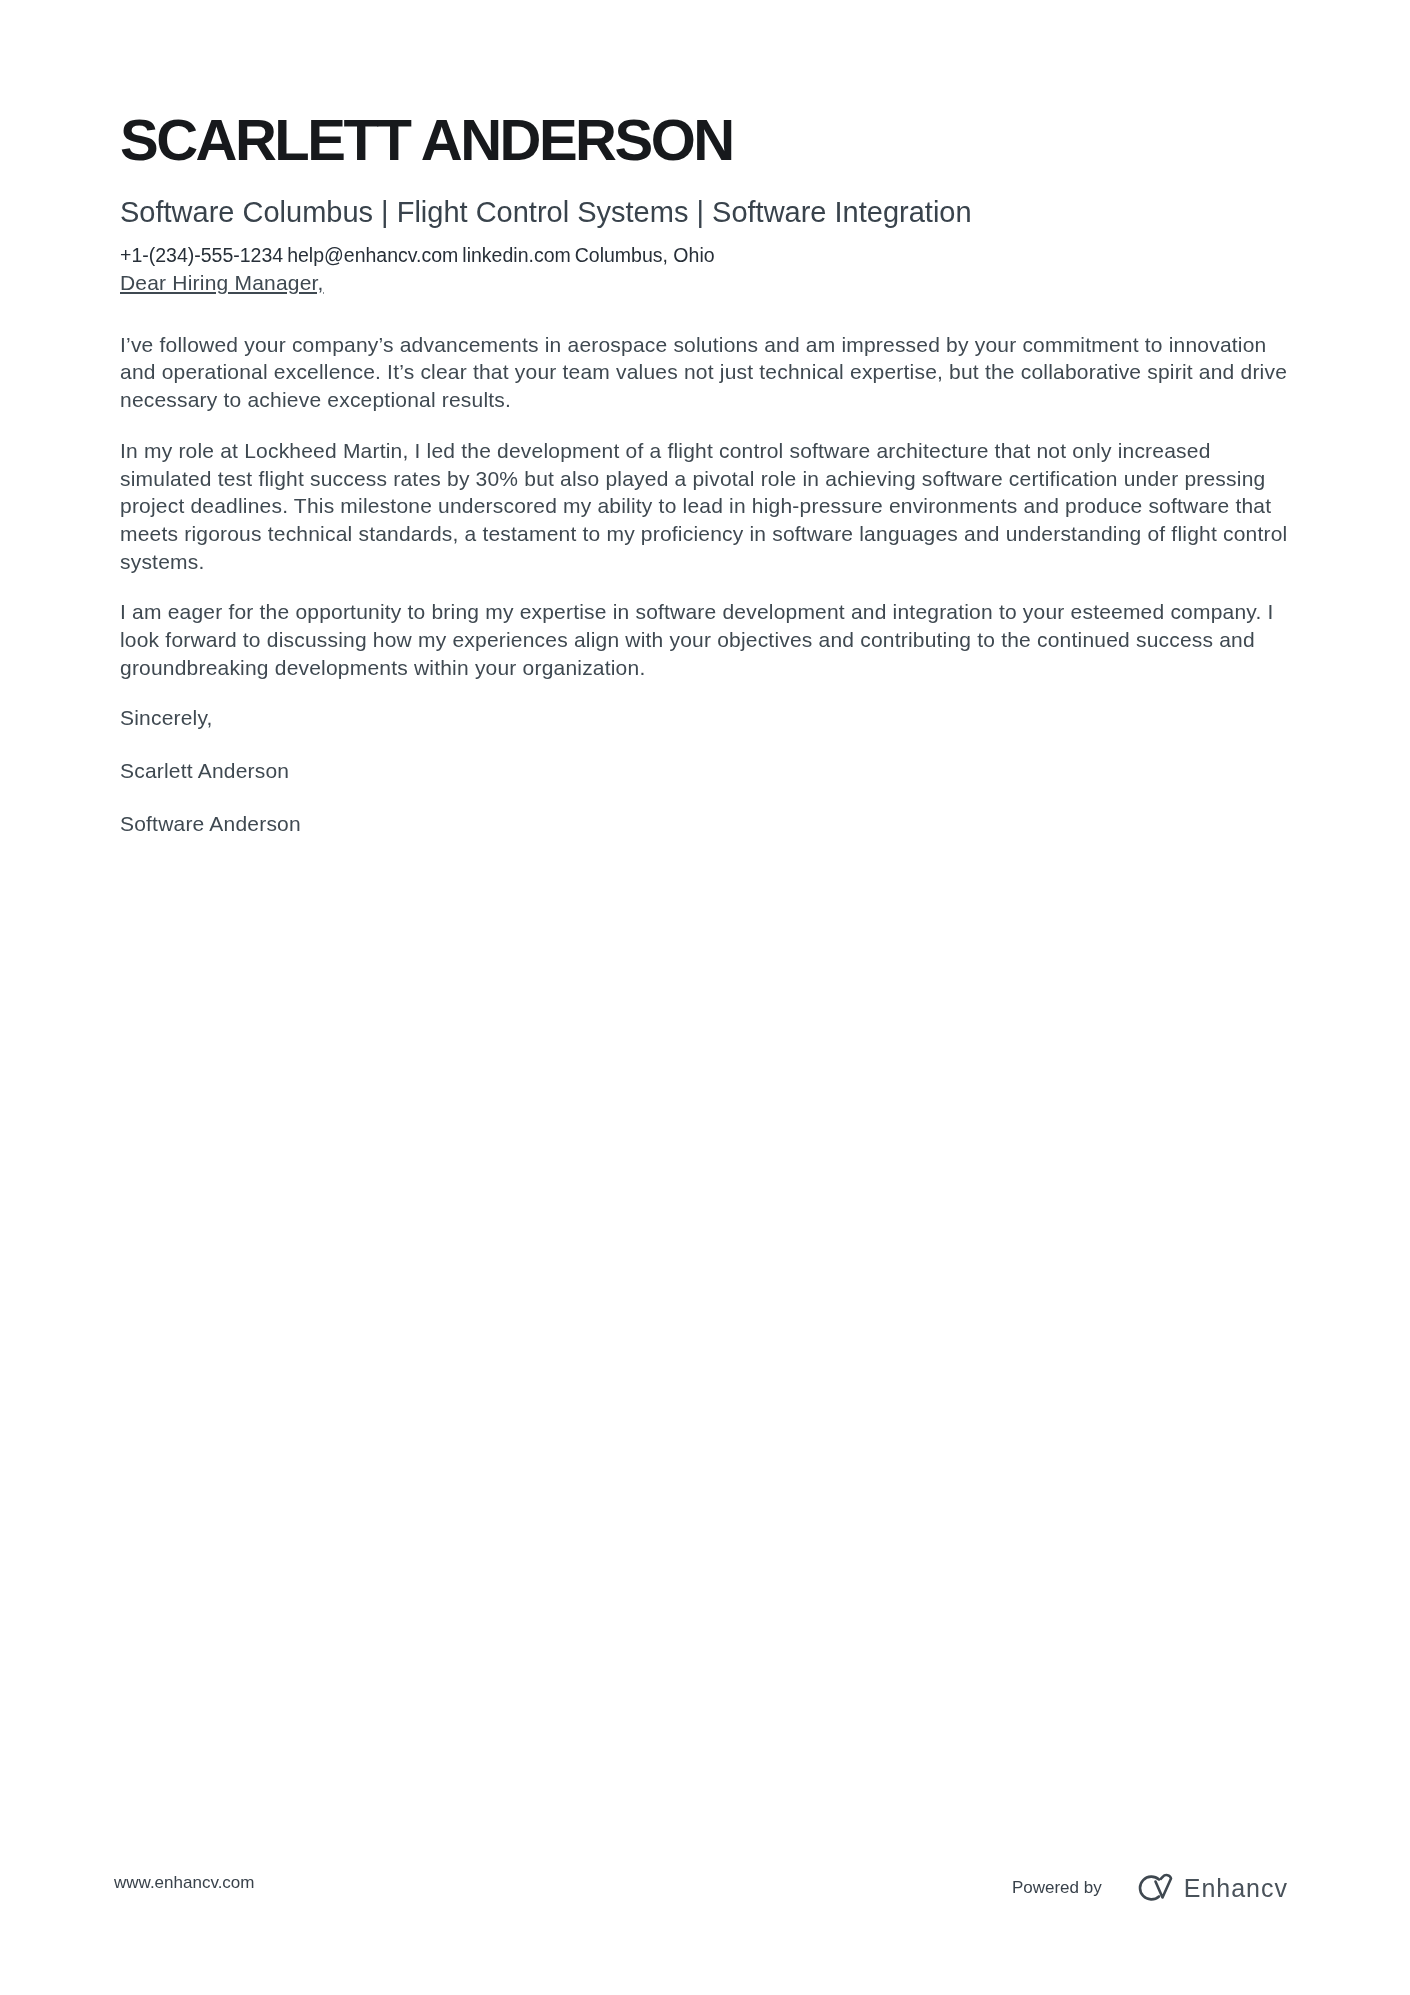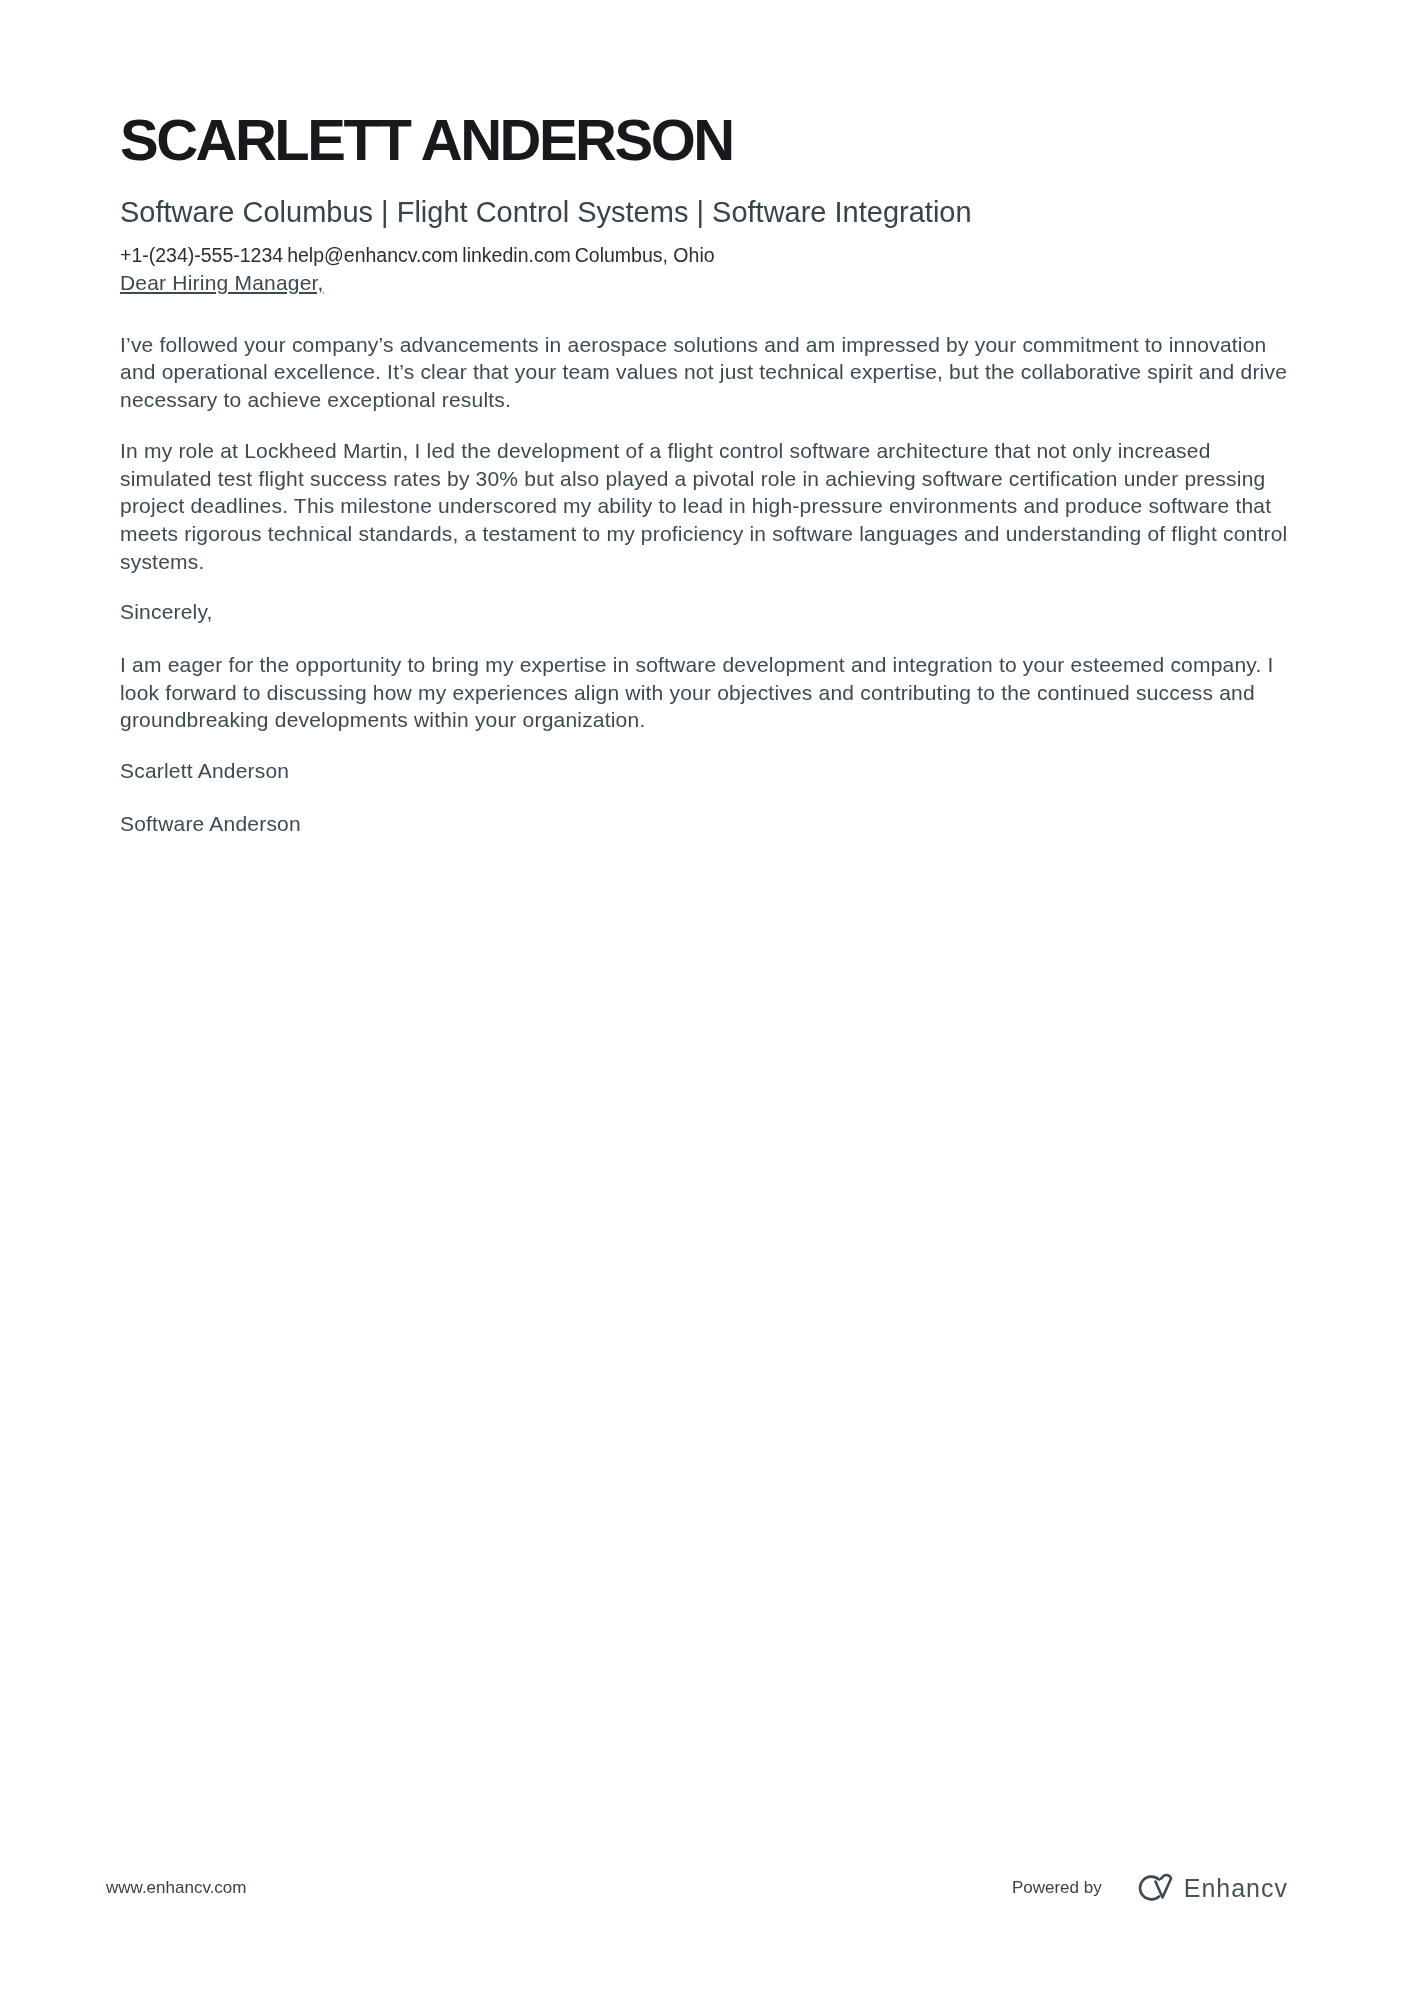--- a/index.html
+++ b/index.html
@@ -51,22 +51,22 @@
     margin:0 0 23px 0;
     max-width:1170px;
     font-size:21px;line-height:27.7px;font-weight:400;
     letter-spacing:0.2px;
     color:var(--body-text);
   }
   .salutation{margin-bottom:34px;text-decoration:underline;}
   .sig{margin-bottom:25px;}
   .sig:last-child{margin-bottom:0;}
   .page-footer{
-    position:absolute;left:106px;right:122px;top:1872px;
-    display:flex;justify-content:space-between;align-items:center;
+    position:absolute;left:114px;right:122px;top:1872px;
+    display:flex;justify-content:space-between;
   }
   .footer-website{
     font-size:17px;line-height:22px;color:var(--footer-text);
     text-decoration:none;
   }
   .footer-right{display:flex;align-items:center;}
   .powered-by{
     font-size:17px;line-height:22px;color:var(--footer-text);
     margin-right:26px;
   }
@@ -93,22 +93,22 @@
         <span>help@enhancv.com</span>
         <span>linkedin.com</span>
         <span>Columbus, Ohio</span>
       </div>
     </header>
 
     <main>
       <p class="para salutation">Dear Hiring Manager,</p>
       <p class="para">I’ve followed your company’s advancements in aerospace solutions and am impressed by your commitment to innovation and operational excellence. It’s clear that your team values not just technical expertise, but the collaborative spirit and drive necessary to achieve exceptional results.</p>
       <p class="para">In my role at Lockheed Martin, I led the development of a flight control software architecture that not only increased simulated test flight success rates by 30% but also played a pivotal role in achieving software certification under pressing project deadlines. This milestone underscored my ability to lead in high-pressure environments and produce software that meets rigorous technical standards, a testament to my proficiency in software languages and understanding of flight control systems.</p>
+      <p class="para">I am eager for the opportunity to bring my expertise in software development and integration to your esteemed company. I look forward to discussing how my experiences align with your objectives and contributing to the continued success and groundbreaking developments within your organization.</p>
       <p class="para sig">Sincerely,</p>
-      <p class="para">I am eager for the opportunity to bring my expertise in software development and integration to your esteemed company. I look forward to discussing how my experiences align with your objectives and contributing to the continued success and groundbreaking developments within your organization.</p>
       <p class="para sig">Scarlett Anderson</p>
       <p class="para sig">Software Anderson</p>
     </main>
 
   </div>
 
   <footer class="page-footer">
     <span class="footer-website">www.enhancv.com</span>
     <div class="footer-right">
       <span class="powered-by">Powered by</span>

